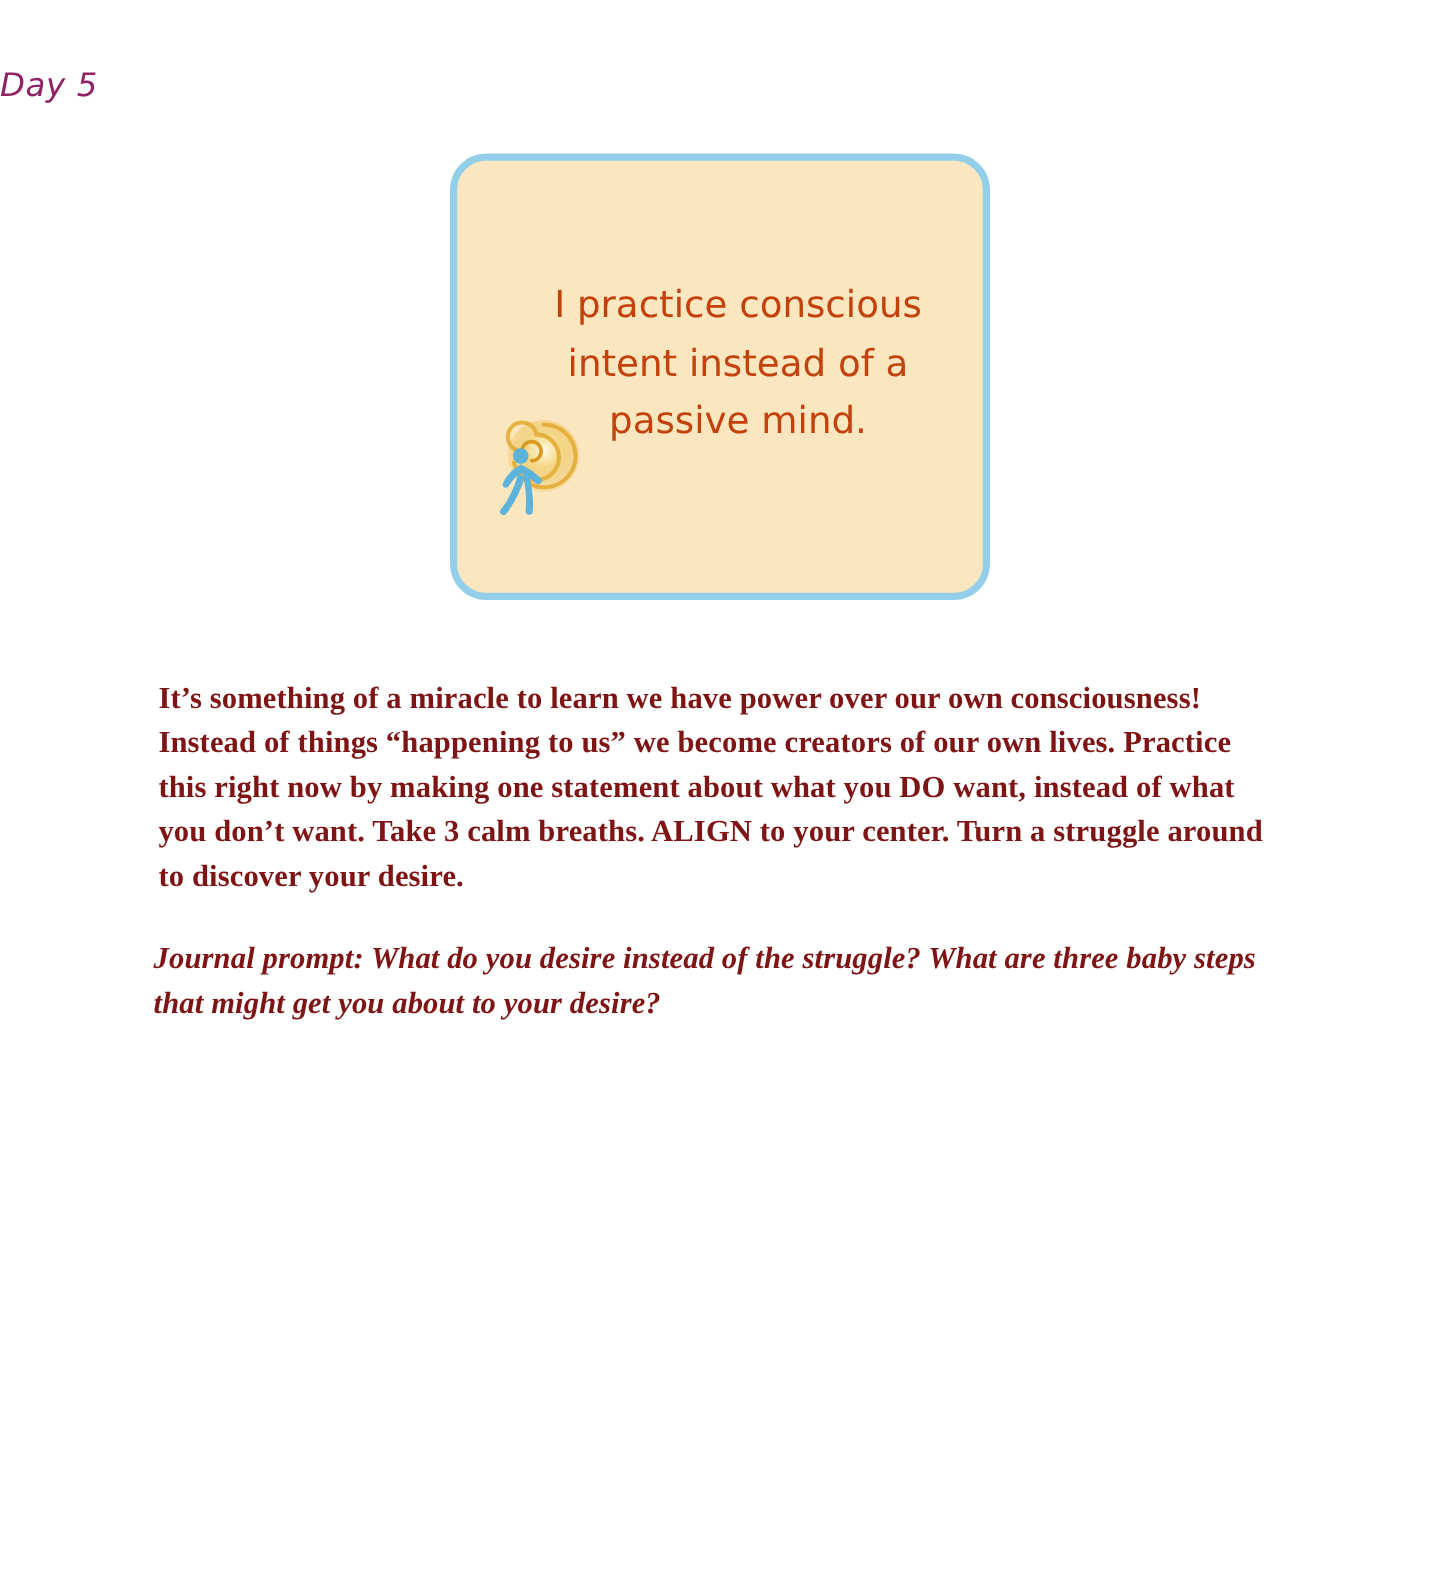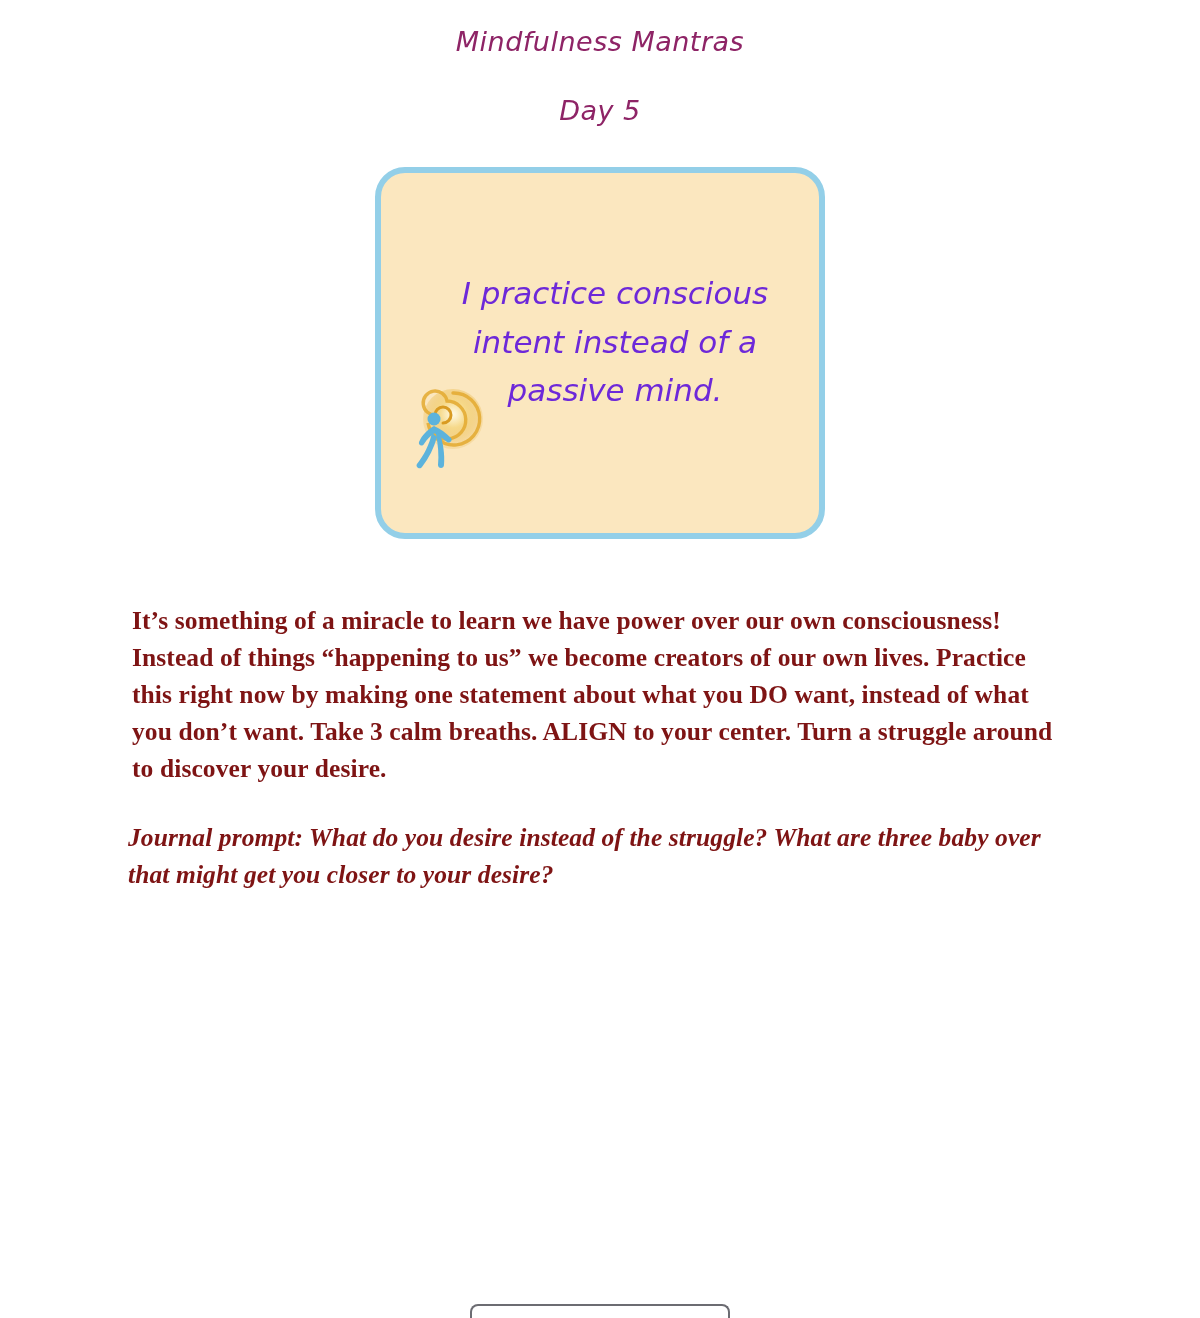--- a/index.html
+++ b/index.html
@@ -28,26 +28,25 @@
     color: #8e2466;
     font-family: "DejaVu Sans", sans-serif;
     font-size: 27px;
     letter-spacing: 0.5px;
     padding-top: 26px;
     font-style: italic;
     font-weight: 400;
   }
 
   .day-label {
-    text-align: center;
     color: #8e2466;
     font-family: "DejaVu Sans", sans-serif;
     font-size: 27px;
     font-style: italic;
-    margin-top: 38px;
+    margin-top: 56px;
     letter-spacing: 0.5px;
   }
 
   
   .card-wrap {
     margin-top: 41px;
     display: flex;
     justify-content: center;
   }
 
@@ -60,23 +59,22 @@
     position: relative;
     display: flex;
     align-items: center;
     justify-content: center;
     overflow: hidden;
   }
 
   .card-text {
     position: relative;
     z-index: 2;
-    color: #6d28d9;
+    color: #c2410c;
     font-family: "DejaVu Sans", sans-serif;
-    font-style: italic;
     font-size: 31px;
     line-height: 1.58;
     text-align: center;
     width: 330px;
     margin-left: 30px;
     margin-top: -22px;
   }
 
   .logo {
     position: absolute;
@@ -131,21 +129,20 @@
     border-bottom: none;
     border-radius: 8px 8px 0 0;
     background: #ffffff;
   }
 </style>
 </head>
 <body>
 
 <div class="page">
 
-  <div class="title">Mindfulness Mantras</div>
 
   <div class="day-label">Day 5</div>
 
   <div class="card-wrap">
     <div class="card">
 
       <span class="logo">
         <svg width="100" height="120" viewBox="0 0 100 120" xmlns="http://www.w3.org/2000/svg">
           <defs>
             <radialGradient id="glow" cx="50%" cy="42%" r="50%">
@@ -167,20 +164,20 @@
         </svg>
       </span>
 
       <div class="card-text">I practice conscious intent instead of a passive mind.</div>
     </div>
   </div>
 
   <div class="content">
     <p class="body-para">It’s something of a miracle to learn we have power over our own consciousness! Instead of things “happening to us” we become creators of our own lives. Practice this right now by making one statement about what you DO want, instead of what you don’t want. Take 3 calm breaths. ALIGN to your center. Turn a struggle around to discover your desire.</p>
 
-    <p class="journal-para">Journal prompt: What do you desire instead of the struggle? What are three baby over that might get you closer to your desire?</p>
+    <p class="journal-para">Journal prompt: What do you desire instead of the struggle? What are three baby steps that might get you about to your desire?</p>
   </div>
 
   <div class="bottom-bar">
     <div class="bottom-pill"></div>
   </div>
 
 </div>
 
 </body></html>

